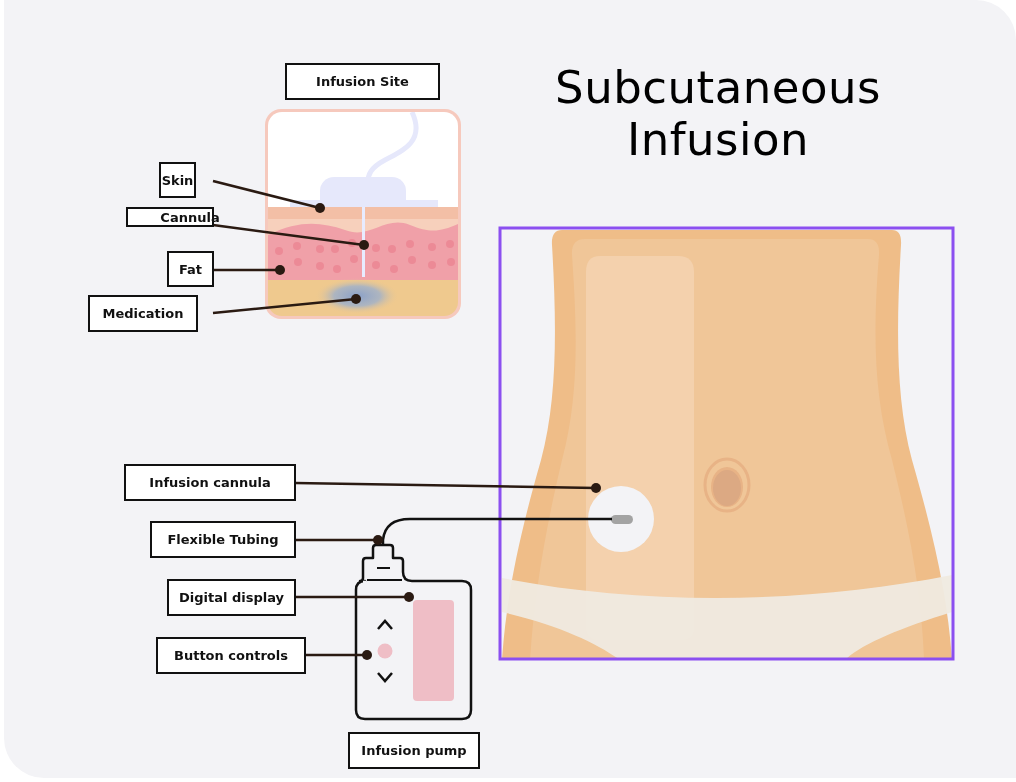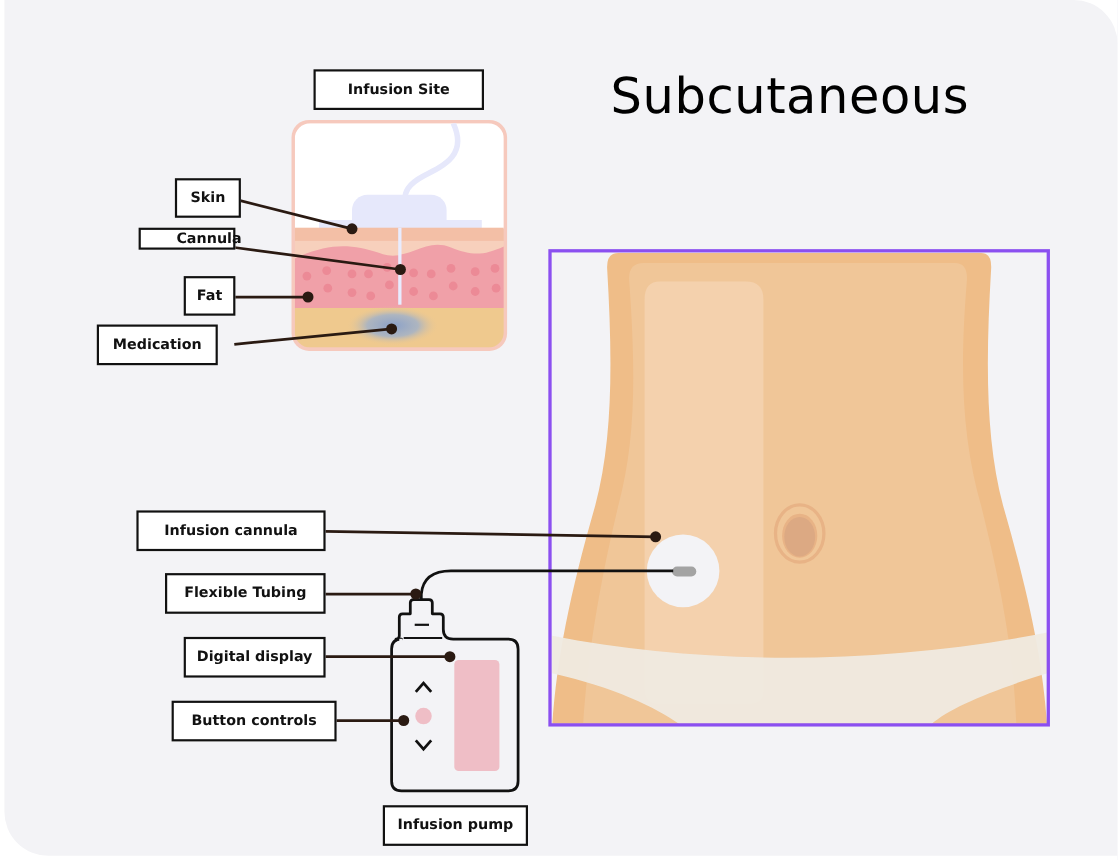--- a/index.html
+++ b/index.html
@@ -9,20 +9,21 @@
   .label { position:absolute; box-sizing:border-box; border:2.5px solid #111; background:#fff; font-family:"DejaVu Sans", sans-serif; font-weight:bold; font-size:13px; color:#111; display:flex; align-items:center; justify-content:center; white-space:nowrap; }
   svg.overlay { position:absolute; left:0; top:0; }
 </style>
 </head>
 <body>
 
 <div class="card"></div>
 
 <div class="title">
   <div>Subcutaneous</div>
+  <div>Infusion</div>
 </div>
 
 <svg class="overlay" width="1016" height="782" viewBox="0 0 1016 782">
   <defs>
     <clipPath id="siteClip">
         <rect x="268" y="112" width="190" height="204" rx="14"></rect>
       </clipPath>
     <clipPath id="bodyClip">
         <rect x="501" y="229" width="451" height="429"></rect>
       </clipPath>
@@ -114,21 +115,21 @@
     <circle cx="280" cy="270" r="5"></circle>
     <circle cx="356" cy="299" r="5"></circle>
     <circle cx="596" cy="488" r="5"></circle>
     <circle cx="378" cy="540" r="5"></circle>
     <circle cx="409" cy="597" r="5"></circle>
     <circle cx="367" cy="655" r="5"></circle>
   </g>
 </svg>
 
 <div class="label" style="left:285px;top:63px;width:155px;height:37px;">Infusion Site</div>
-<div class="label" style="left:159px;top:162px;width:60px;height:36px;">Skin</div>
+<div class="label" style="left:159px;top:162px;width:37px;height:36px;">Skin</div>
 <div class="label" style="left:126px;top:207px;width:88px;height:20px;padding-left:40px;">Cannula</div>
 <div class="label" style="left:167px;top:251px;width:47px;height:36px;">Fat</div>
 <div class="label" style="left:88px;top:295px;width:110px;height:37px;">Medication</div>
 
 <div class="label" style="left:124px;top:464px;width:172px;height:37px;">Infusion cannula</div>
 <div class="label" style="left:150px;top:521px;width:146px;height:37px;">Flexible Tubing</div>
 <div class="label" style="left:167px;top:579px;width:129px;height:37px;">Digital display</div>
 <div class="label" style="left:156px;top:637px;width:150px;height:37px;">Button controls</div>
 <div class="label" style="left:348px;top:732px;width:132px;height:37px;">Infusion pump</div>
 

